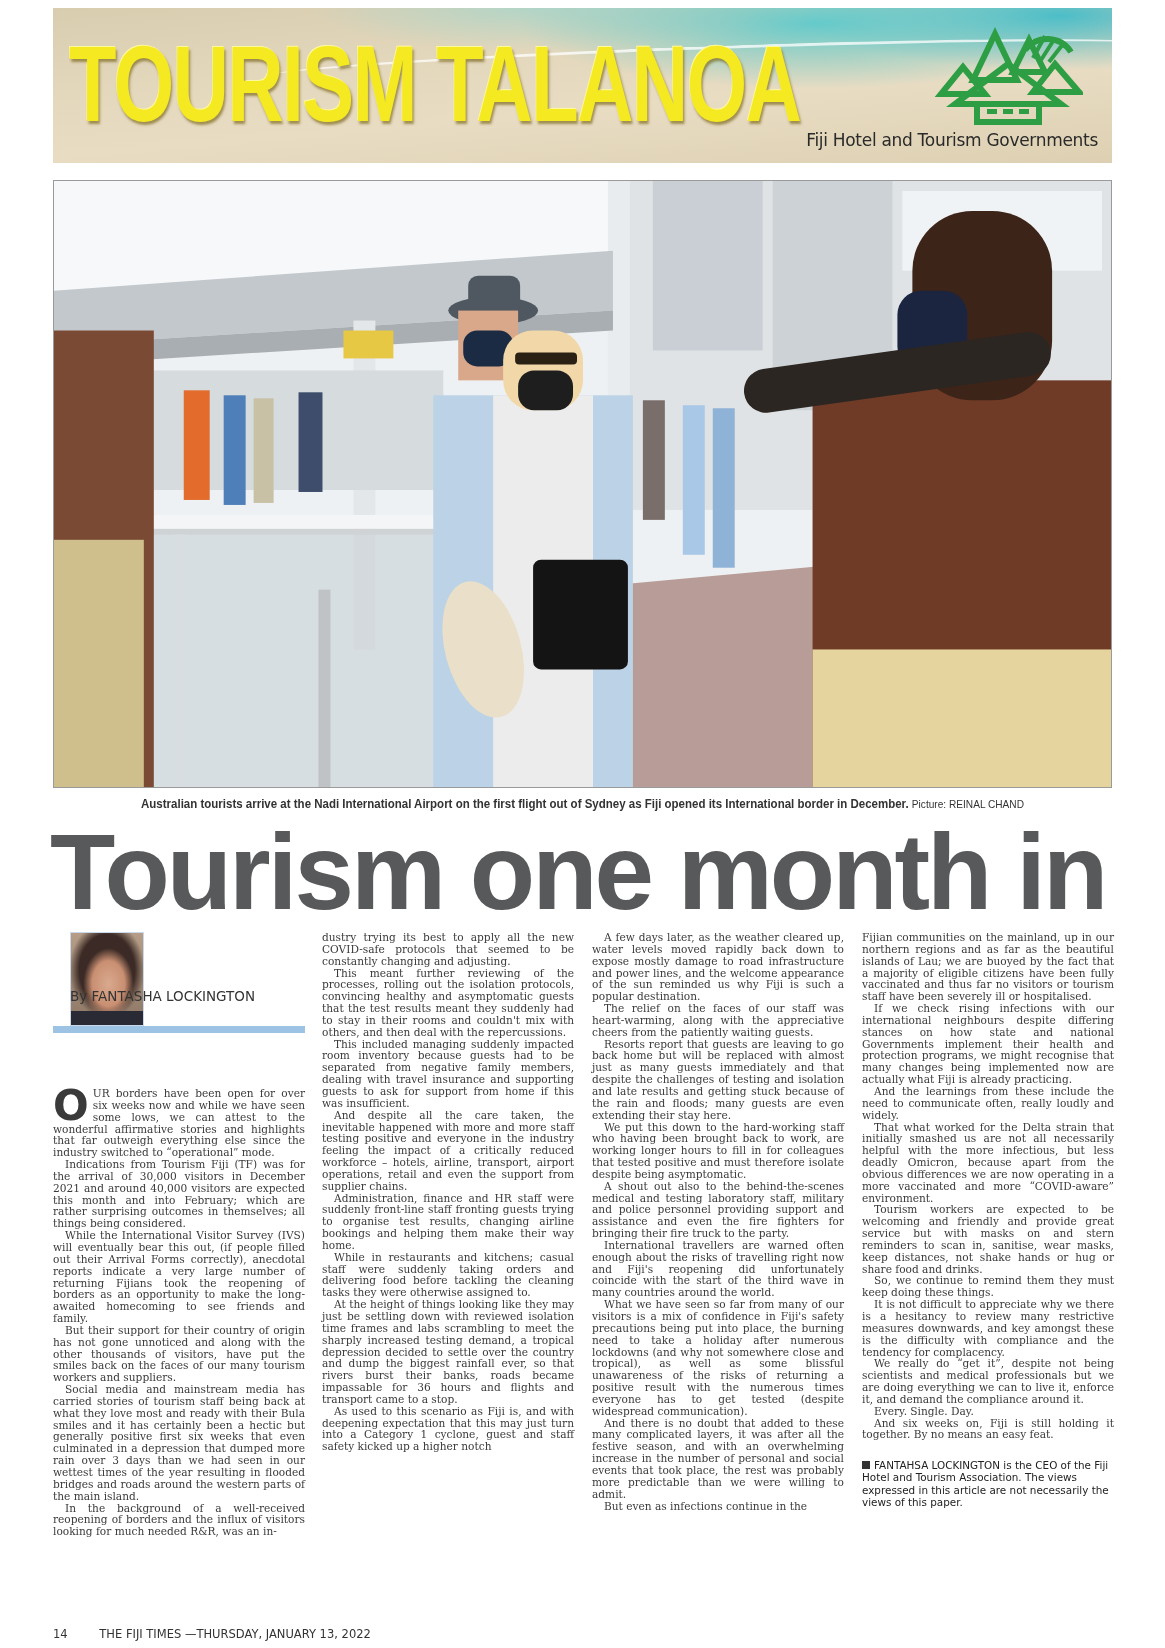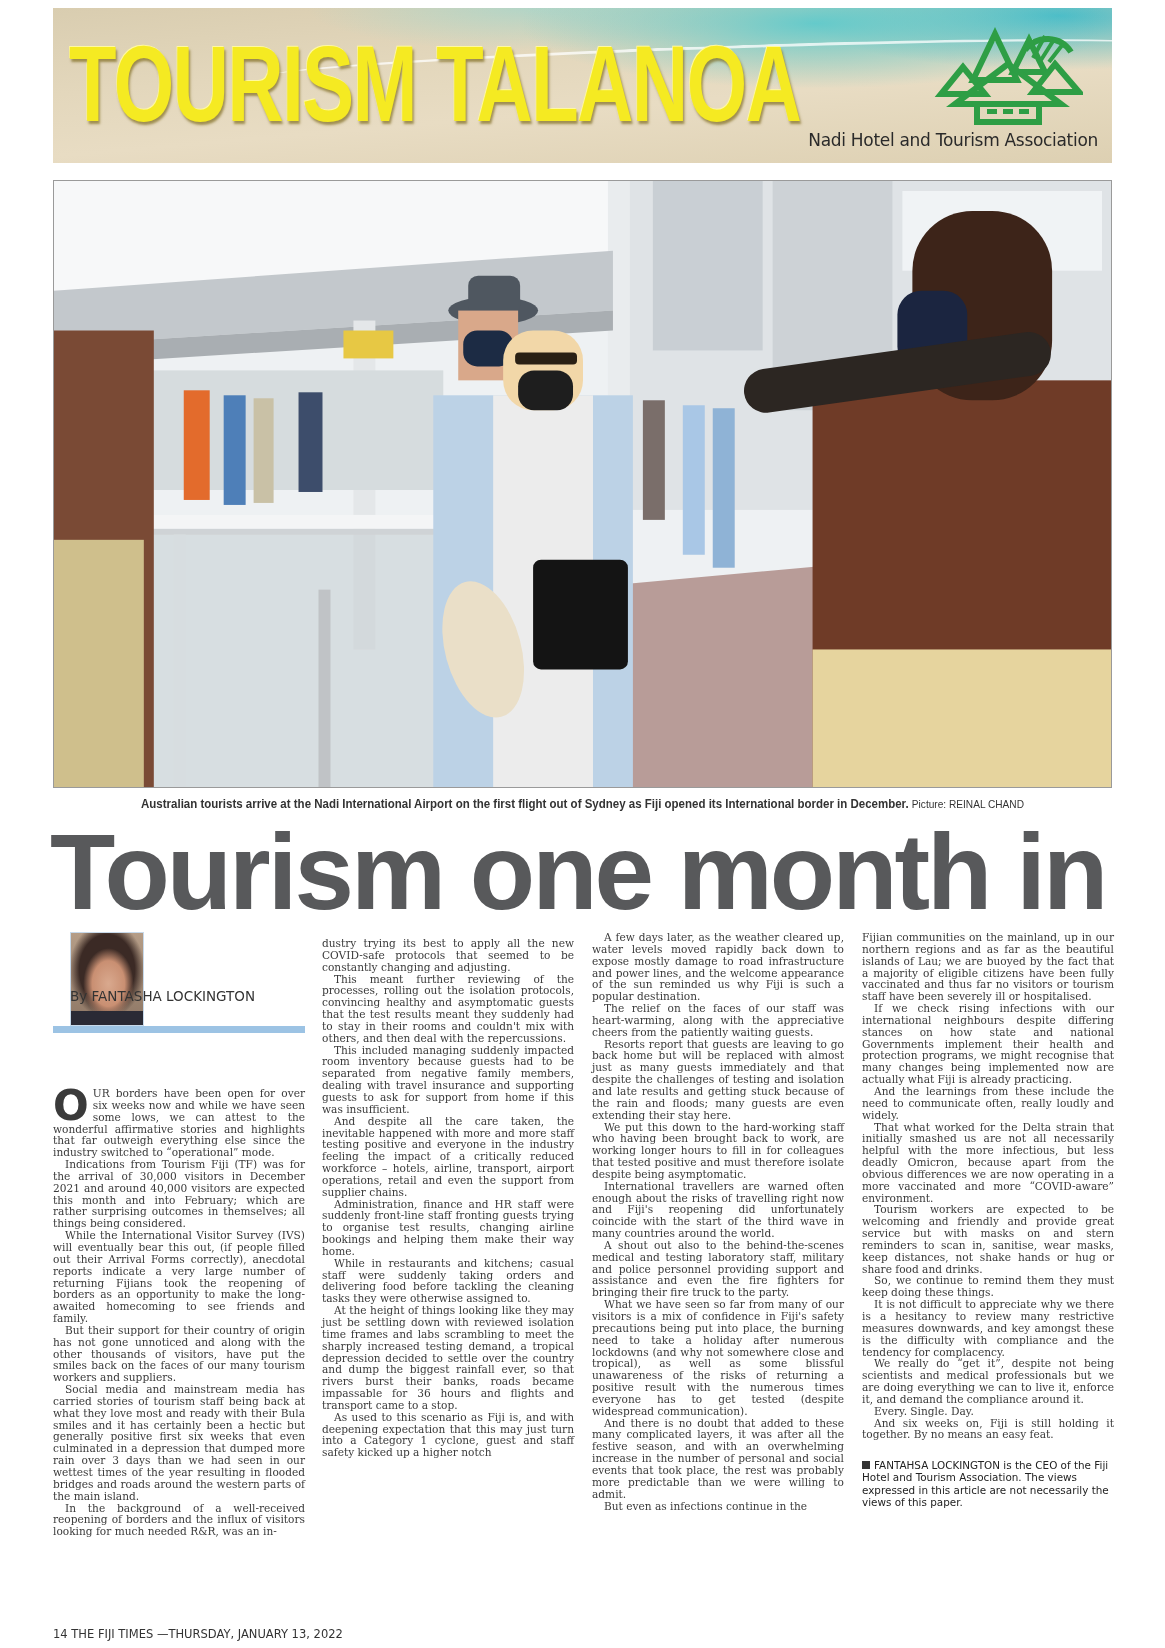--- a/index.html
+++ b/index.html
@@ -82,40 +82,40 @@
 
   
   .col {
     position: absolute; width: 252px;
     font-family: "DejaVu Serif", serif; font-size: 10.6px; line-height: 11.85px;
     color: #3a3a3a; text-align: justify; hyphens: manual;
   }
   .col p { text-indent: 12px; }
   .col p.first { text-indent: 0; }
   .col1 { left: 53px; top: 1088px; }
-  .col2 { left: 322px; top: 932px; margin-top: 6px; }
+  .col2 { left: 322px; top: 932px; }
   .col3 { left: 592px; top: 932px; }
   .col4 { left: 862px; top: 932px; }
   .dropcap {
     float: left; font-family: "DejaVu Sans", sans-serif; font-weight: bold;
     font-size: 42px; line-height: 34px; margin: 1px 4px 0 0; color: #3a3a3a;
   }
   .author-note {
     margin-top: 18px; text-align: left; text-indent: 0 !important;
     font-family: "DejaVu Sans", sans-serif; font-weight: normal; font-size: 10.4px; line-height: 12.2px; color: #222;
   }
   .author-note .sq { display: inline-block; width: 8px; height: 8px; background: #333; margin-right: 4px; vertical-align: 0; }
 
   
   .folio {
     position: absolute; left: 53px; top: 1627px;
     font-family: "DejaVu Sans", sans-serif; font-size: 11.5px; color: #333;
     white-space: nowrap;
   }
-  .folio .page { margin-right: 0; }
+  .folio .page { margin-right: 28px; }
 </style>
 </head>
 <body>
 
 <div class="banner">
   <div class="foam"></div>
   <div class="banner-title">TOURISM TALANOA</div>
   <svg class="banner-logo" viewBox="0 0 150 105">
     <g fill="none" stroke="#2e9e45" stroke-width="6" stroke-linejoin="miter">
       <path d="M92 28 A28 28 0 0 1 138 30"></path>
@@ -126,21 +126,21 @@
       <polygon points="122,42 100,70 146,70"></polygon>
       <polygon points="75,42 22,82 128,82"></polygon>
       <rect x="44" y="82" width="62" height="18"></rect>
     </g>
     <g fill="#2e9e45">
       <rect x="54" y="87" width="10" height="5"></rect>
         <rect x="70" y="87" width="10" height="5"></rect>
         <rect x="86" y="87" width="10" height="5"></rect>
     </g>
   </svg>
-  <div class="banner-org">Nadi Hotel and Tourism Association</div>
+  <div class="banner-org">Fiji Hotel and Tourism Governments</div>
 </div>
 
 <div class="photo">
   <svg viewBox="0 0 1059 608" preserveAspectRatio="none">
 
     <rect x="0" y="0" width="1059" height="608" fill="#eef1f3"></rect>
     <rect x="0" y="0" width="560" height="110" fill="#f7f8f9"></rect>
 
     <rect x="560" y="0" width="499" height="330" fill="#dfe3e6"></rect>
     <rect x="600" y="0" width="110" height="170" fill="#c9cfd4"></rect>
@@ -229,22 +229,22 @@
   <p>While in restaurants and kitchens; casual staff were suddenly taking orders and delivering food before tackling the cleaning tasks they were otherwise assigned to.</p>
   <p>At the height of things looking like they may just be settling down with reviewed isolation time frames and labs scrambling to meet the sharply increased testing demand, a tropical depression decided to settle over the country and dump the biggest rainfall ever, so that rivers burst their banks, roads became impassable for 36 hours and flights and transport came to a stop.</p>
   <p>As used to this scenario as Fiji is, and with deepening expectation that this may just turn into a Category 1 cyclone, guest and staff safety kicked up a higher notch</p>
 </div>
 
 <div class="col col3">
   <p>A few days later, as the weather cleared up, water levels moved rapidly back down to expose mostly damage to road infrastructure and power lines, and the welcome appearance of the sun reminded us why Fiji is such a popular destination.</p>
   <p>The relief on the faces of our staff was heart-warming, along with the appreciative cheers from the patiently waiting guests.</p>
   <p>Resorts report that guests are leaving to go back home but will be replaced with almost just as many guests immediately and that despite the challenges of testing and isolation and late results and getting stuck because of the rain and floods; many guests are even extending their stay here.</p>
   <p>We put this down to the hard-working staff who having been brought back to work, are working longer hours to fill in for colleagues that tested positive and must therefore isolate despite being asymptomatic.</p>
+  <p>A shout out also to the behind-the-scenes medical and testing laboratory staff, military and police personnel providing support and assistance and even the fire fighters for bringing their fire truck to the party.</p>
   <p>International travellers are warned often enough about the risks of travelling right now and Fiji's reopening did unfortunately coincide with the start of the third wave in many countries around the world.</p>
-  <p>A shout out also to the behind-the-scenes medical and testing laboratory staff, military and police personnel providing support and assistance and even the fire fighters for bringing their fire truck to the party.</p>
   <p>What we have seen so far from many of our visitors is a mix of confidence in Fiji's safety precautions being put into place, the burning need to take a holiday after numerous lockdowns (and why not somewhere close and tropical), as well as some blissful unawareness of the risks of returning a positive result with the numerous times everyone has to get tested (despite widespread communication).</p>
   <p>And there is no doubt that added to these many complicated layers, it was after all the festive season, and with an overwhelming increase in the number of personal and social events that took place, the rest was probably more predictable than we were willing to admit.</p>
   <p>But even as infections continue in the</p>
 </div>
 
 <div class="col col4">
   <p class="first">Fijian communities on the mainland, up in our northern regions and as far as the beautiful islands of Lau; we are buoyed by the fact that a majority of eligible citizens have been fully vaccinated and thus far no visitors or tourism staff have been severely ill or hospitalised.</p>
   <p>If we check rising infections with our international neighbours despite differing stances on how state and national Governments implement their health and protection programs, we might recognise that many changes being implemented now are actually what Fiji is already practicing.</p>
   <p>And the learnings from these include the need to communicate often, really loudly and widely.</p>
   <p>That what worked for the Delta strain that initially smashed us are not all necessarily helpful with the more infectious, but less deadly Omicron, because apart from the obvious differences we are now operating in a more vaccinated and more “COVID-aware” environment.</p>

